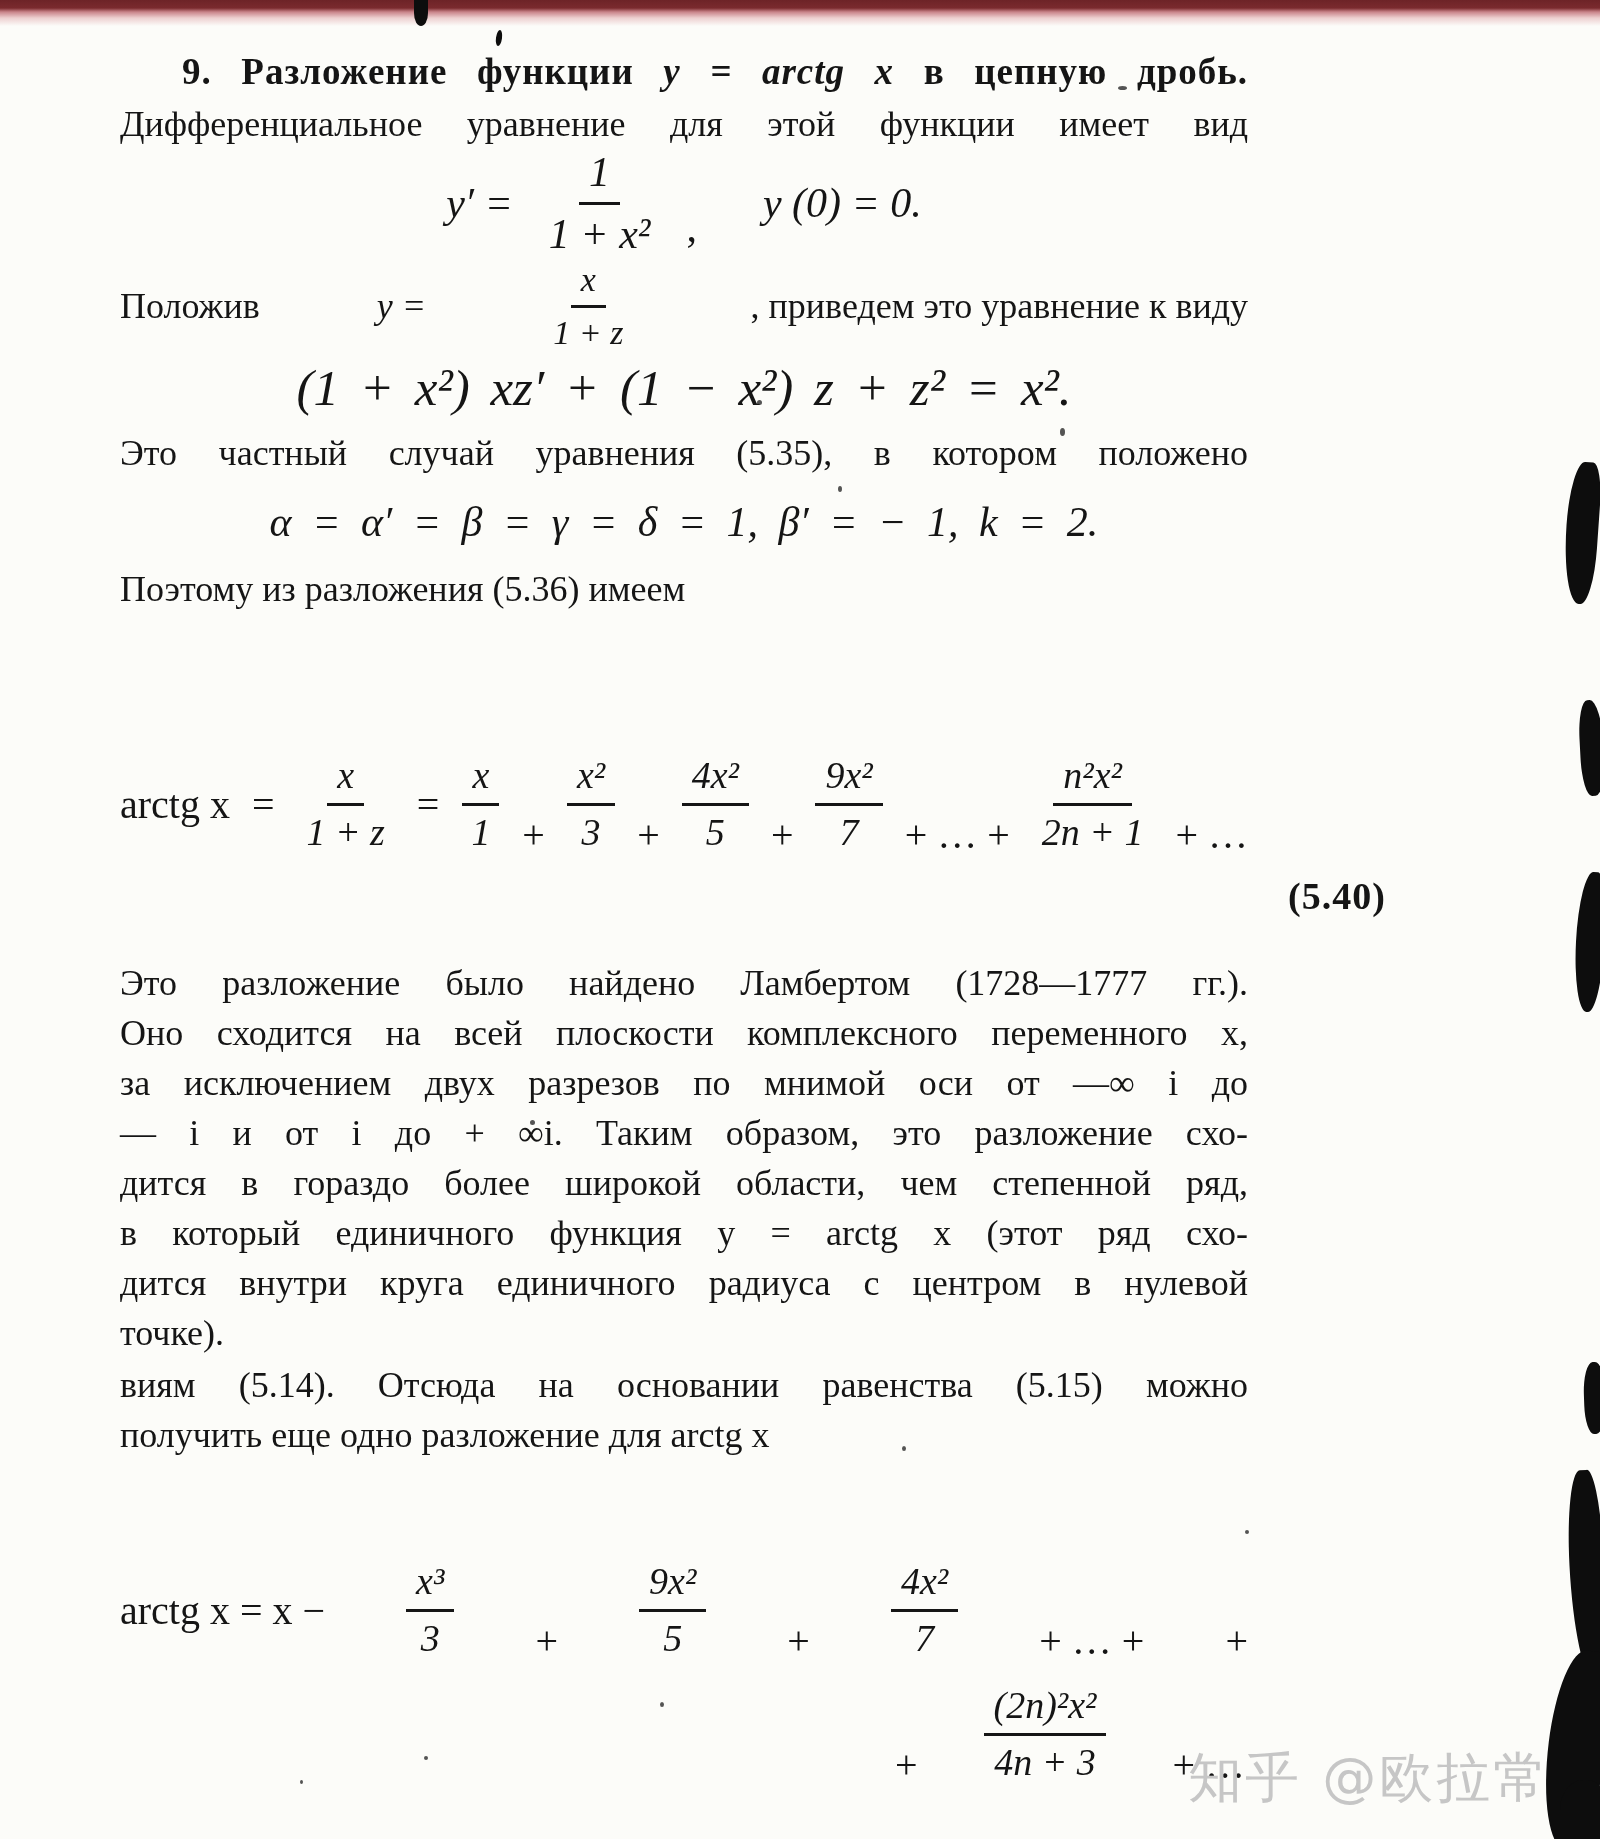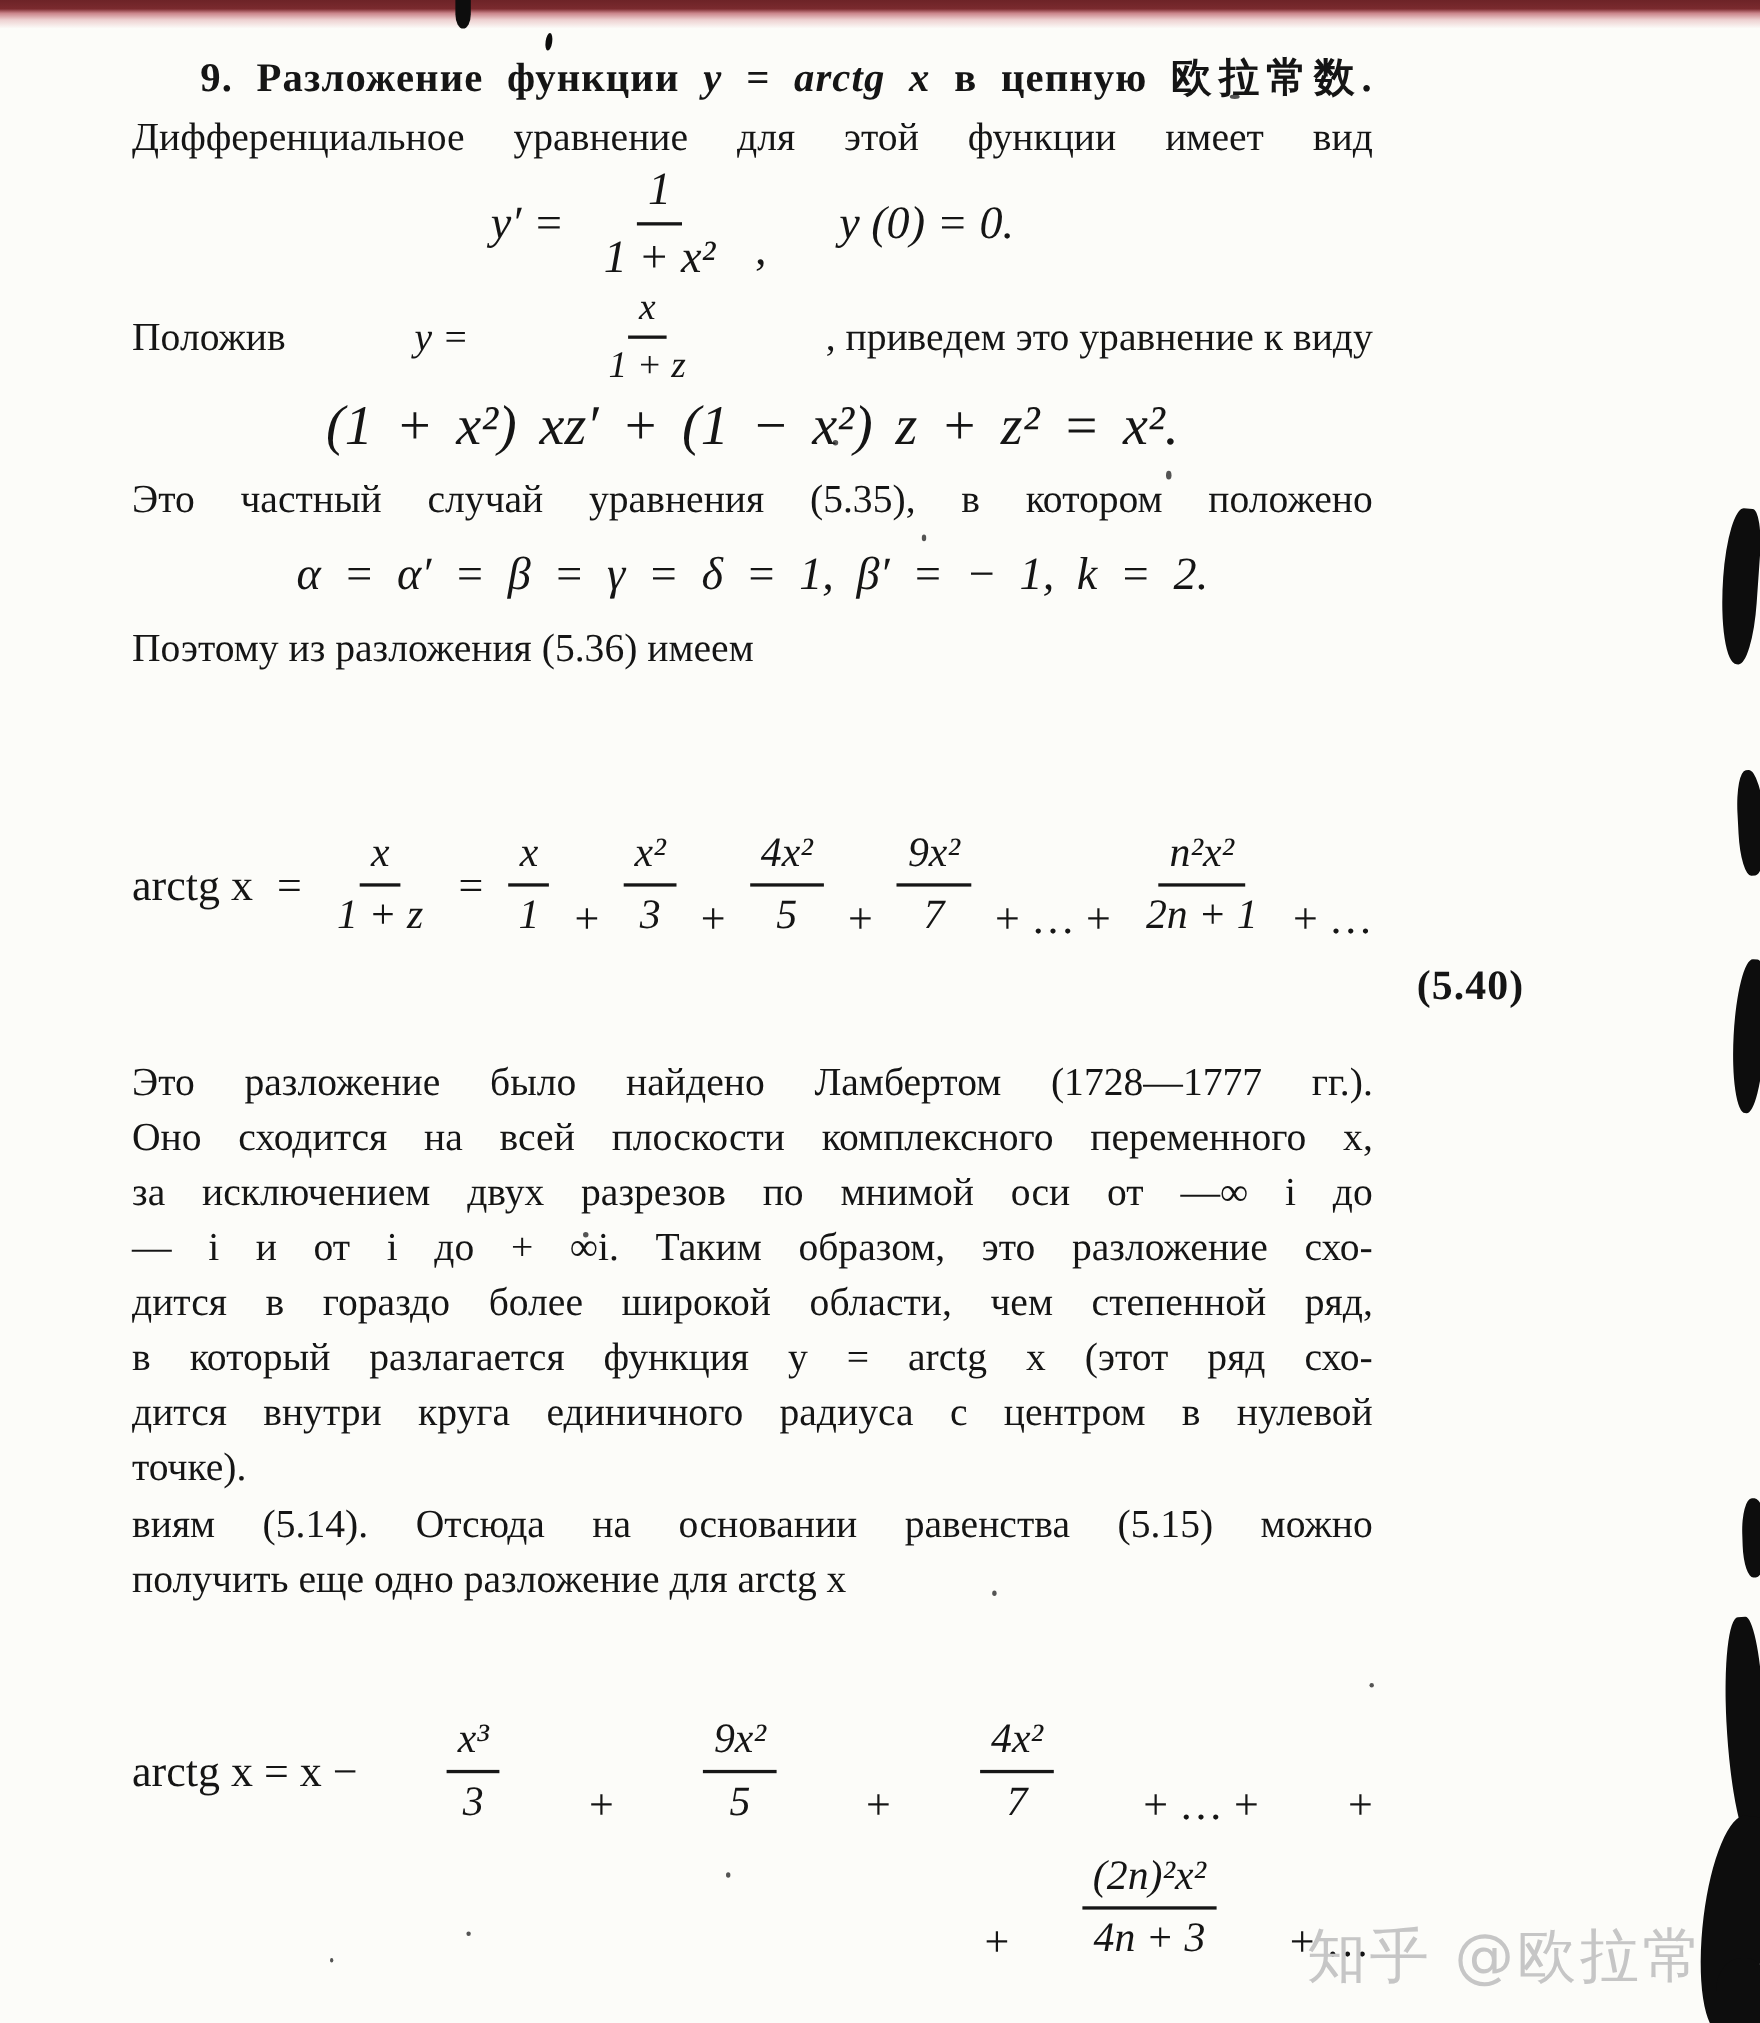--- a/index.html
+++ b/index.html
@@ -41,21 +41,21 @@
 </style>
 </head>
 <body>
 
 <div id="canvas">
 
   <div class="topbar"></div>
   <div class="blot" style="left:414px;top:0;width:14px;height:26px;border-radius:0 0 50% 50%;"></div>
   <div class="blot" style="left:496px;top:30px;width:6px;height:16px;border-radius:50%;transform:rotate(8deg);"></div>
 
-  <div class="tblock heading" style="top:46px;"><span>9. Разложение функции</span> <span class="it">y = arctg x</span> <span>в цепную 欧拉常数.</span></div>
+  <div class="tblock heading" style="top:46px;"><span>9. Разложение функции</span> <span class="it">y = arctg x</span> <span>в цепную дробь.</span></div>
 
   <div class="tblock jline" style="top:99px;">Дифференциальное уравнение для этой функции имеет вид</div>
 
   <div class="eqrow centered" style="top:148px;left:120px;width:1128px;height:110px;gap:26px;font-size:42px;">
     <span class="it">y′ =</span>
     <span class="frac">
         <span class="num">1</span>
         <span class="den">1 + x²</span>
       </span>
     <span class="lp-sm">,</span>
@@ -115,21 +115,21 @@
     <span class="lp">+ …</span>
   </div>
   <div class="eqlabel" style="left:1288px;top:874px;">(5.40)</div>
 
   <div class="tblock" style="top:958px;">
     <div class="jline">Это разложение было найдено Ламбертом (1728—1777 гг.).</div>
     <div class="jline">Оно сходится на всей плоскости комплексного переменного x,</div>
     <div class="jline">за исключением двух разрезов по мнимой оси от —∞ i до</div>
     <div class="jline">— i и от i до + ∞i. Таким образом, это разложение схо-</div>
     <div class="jline">дится в гораздо более широкой области, чем степенной ряд,</div>
-    <div class="jline">в который разлагается функция y = arctg x (этот ряд схо-</div>
+    <div class="jline">в который единичного функция y = arctg x (этот ряд схо-</div>
     <div class="jline">дится внутри круга единичного радиуса с центром в нулевой</div>
     <div class="jline-last">точке).</div>
   </div>
 
   <div class="tblock" style="top:1360px;">
     <div class="jline">виям (5.14). Отсюда на основании равенства (5.15) можно</div>
     <div class="jline-last">получить еще одно разложение для arctg x</div>
   </div>
 
   <div class="eqrow spread" style="top:1548px;left:120px;width:1128px;height:124px;font-size:40px;">

